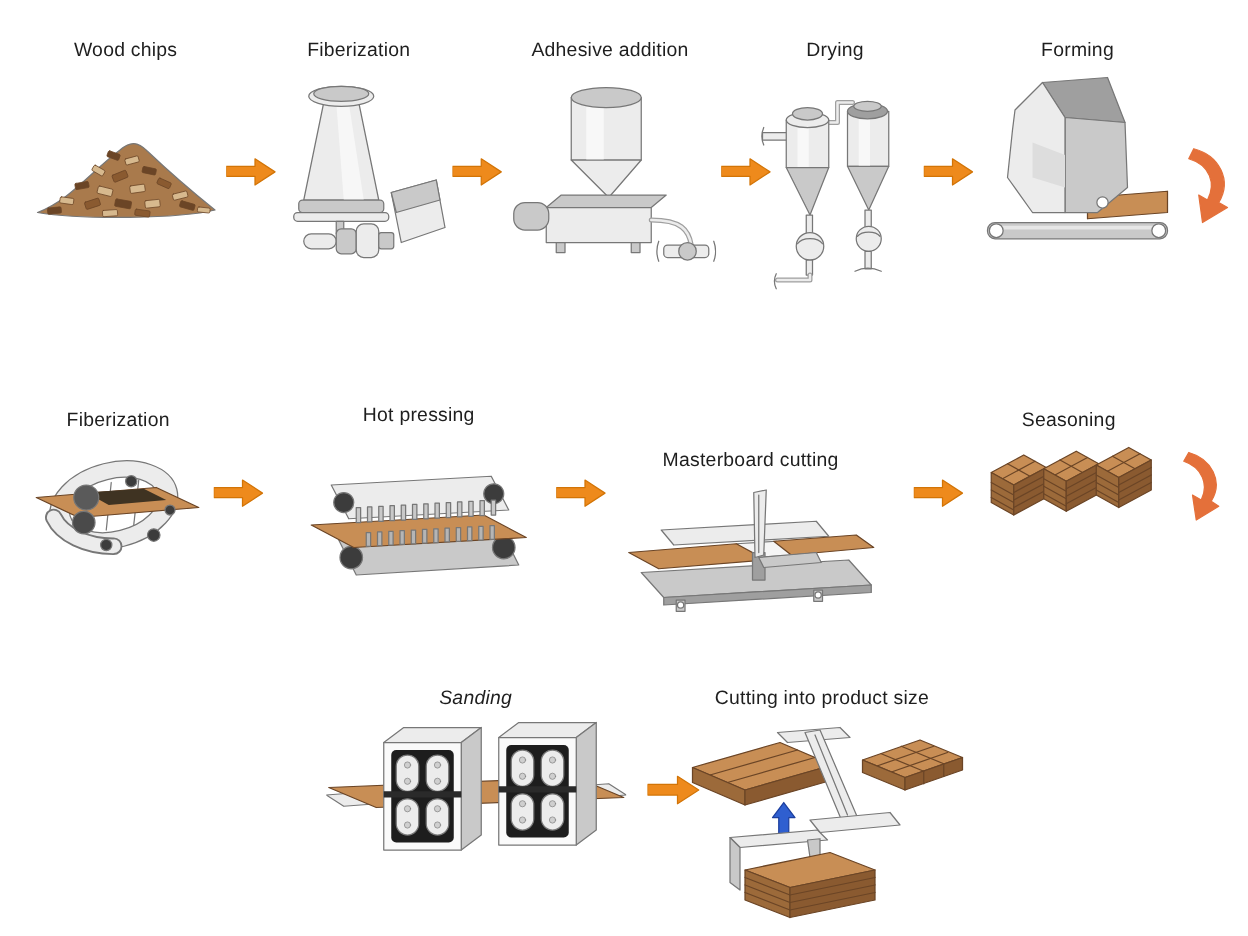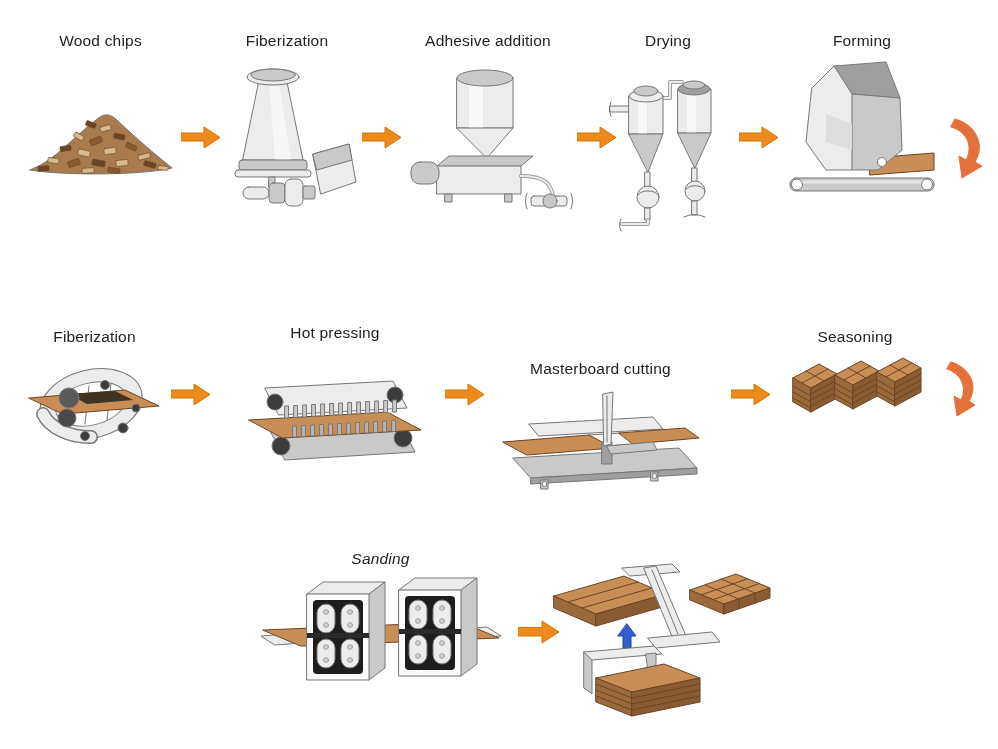--- a/index.html
+++ b/index.html
@@ -372,20 +372,21 @@
           <circle cx="19" cy="84" r="2.5"></circle>
         <circle cx="43" cy="71" r="2.5"></circle>
           <circle cx="43" cy="84" r="2.5"></circle>
       </g>
       <rect x="0" y="57" width="62" height="5" fill="#2a2a2a"></rect>
     </g>
   </svg>
 </div>
 
 <div class="stage" style="left:545px;top:550px;width:225px;">
+  <div class="stage-label">Cutting into product size</div>
   <svg width="228" height="170" viewBox="0 0 228 170" style="margin-top:4px">
     <polygon points="10,42 80,22 122,40 52,60" class="fW ow"></polygon>
     <line x1="24" y1="48" x2="94" y2="28" class="wln"></line>
     <line x1="38" y1="54" x2="108" y2="34" class="wln"></line>
     <polygon points="10,42 52,60 52,72 10,54" class="fWf ow"></polygon>
     <polygon points="52,60 122,40 122,52 52,72" class="fWd ow"></polygon>
     <polygon points="78,14 128,10 136,18 86,22" class="fL o"></polygon>
     <polygon points="100,14 112,12 142,82 130,86" class="fL o"></polygon>
     <line x1="108" y1="16" x2="134" y2="80" class="ln"></line>
     <polygon points="104,84 168,78 176,88 112,94" class="fL o"></polygon>

